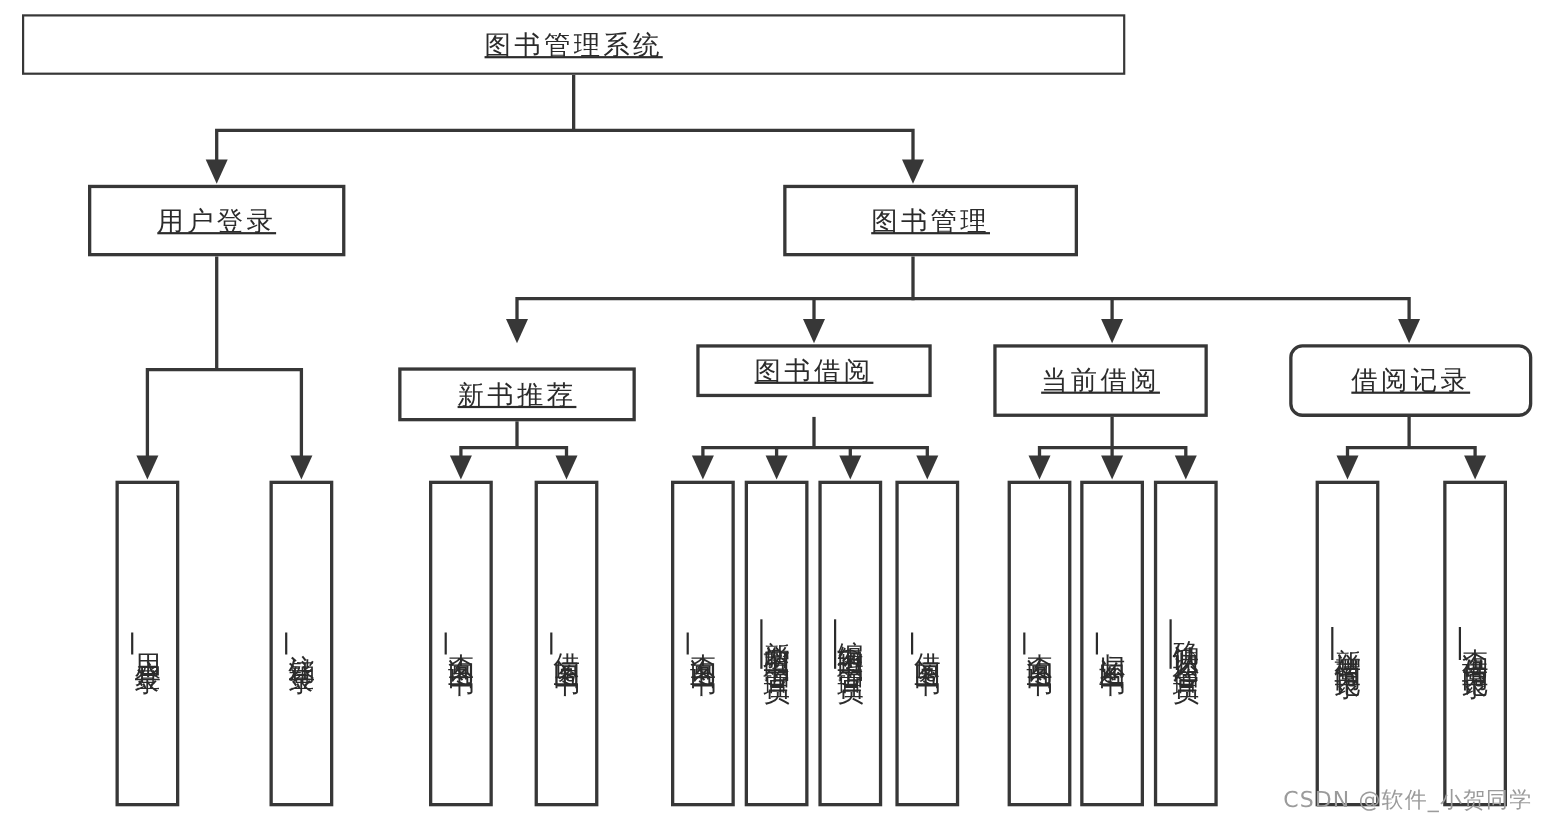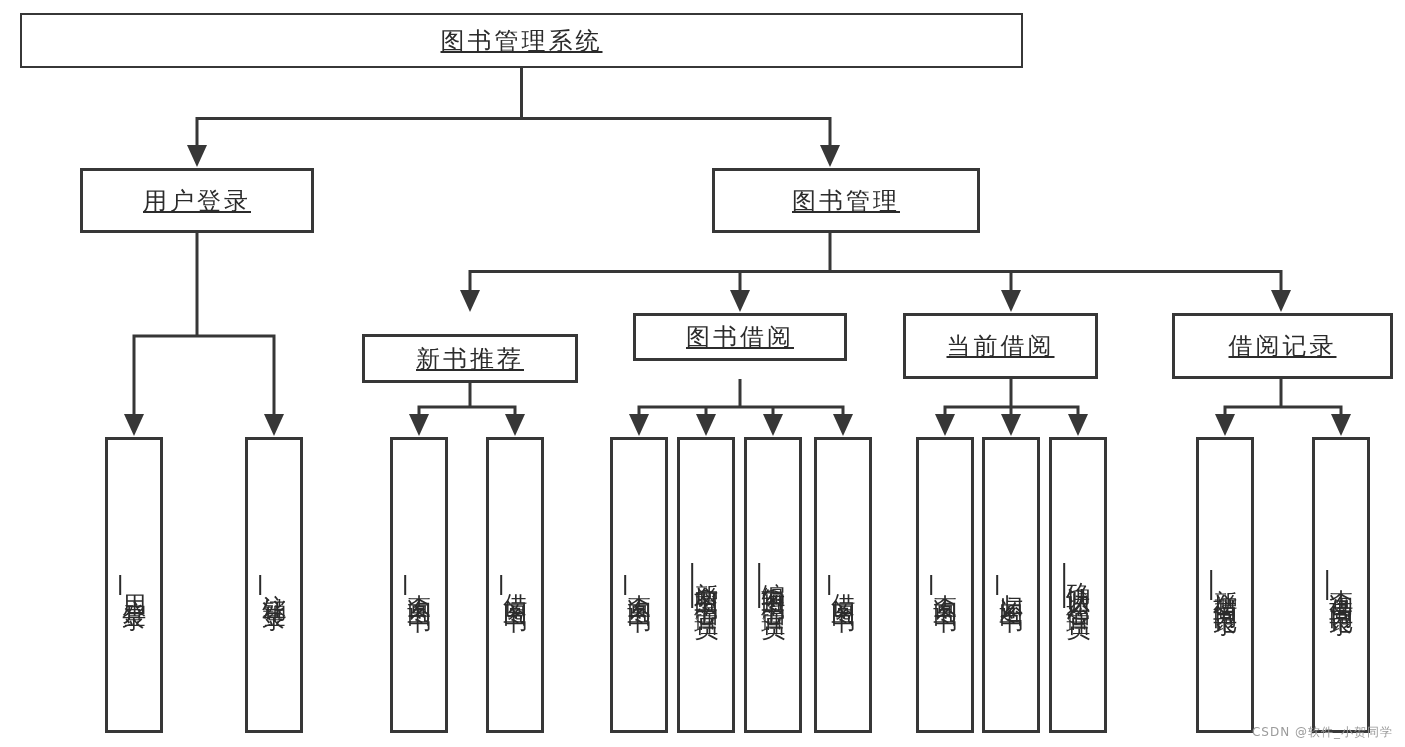--- a/index.html
+++ b/index.html
@@ -41,21 +41,21 @@
     text-orientation:mixed;
     font-size:24px;
     letter-spacing:5px;
     line-height:1.1;
     color:var(--text);
   }
   .watermark{
     position:absolute;
     right:12px;
     bottom:6px;
-    font-size:12px;
+    font-size:20px;
     letter-spacing:1px;
     color:var(--watermark);
     z-index:5;
     white-space:nowrap;
   }
 </style>
 </head>
 <body>
 
 <div class="canvas">
@@ -124,21 +124,21 @@
 
   <div class="box hbox" style="left:362px;top:313px;width:216px;height:49px;margin-top:21px;">
     <span>新书推荐</span>
   </div>
   <div class="box hbox" style="left:633px;top:313px;width:214px;height:48px;">
     <span>图书借阅</span>
   </div>
   <div class="box hbox" style="left:903px;top:313px;width:195px;height:66px;">
     <span>当前借阅</span>
   </div>
-  <div class="box hbox" style="left:1172px;top:313px;width:221px;height:66px;">
+  <div class="box hbox" style="left:1172px;top:313px;width:221px;height:66px;border-radius:12px;">
     <span>借阅记录</span>
   </div>
 
   <div class="box vbox" style="left:105px;top:437px;width:58px;height:296px;">
     <span>用户登录</span>
   </div>
   <div class="box vbox" style="left:245px;top:437px;width:58px;height:296px;">
     <span>注销登录</span>
   </div>
 

